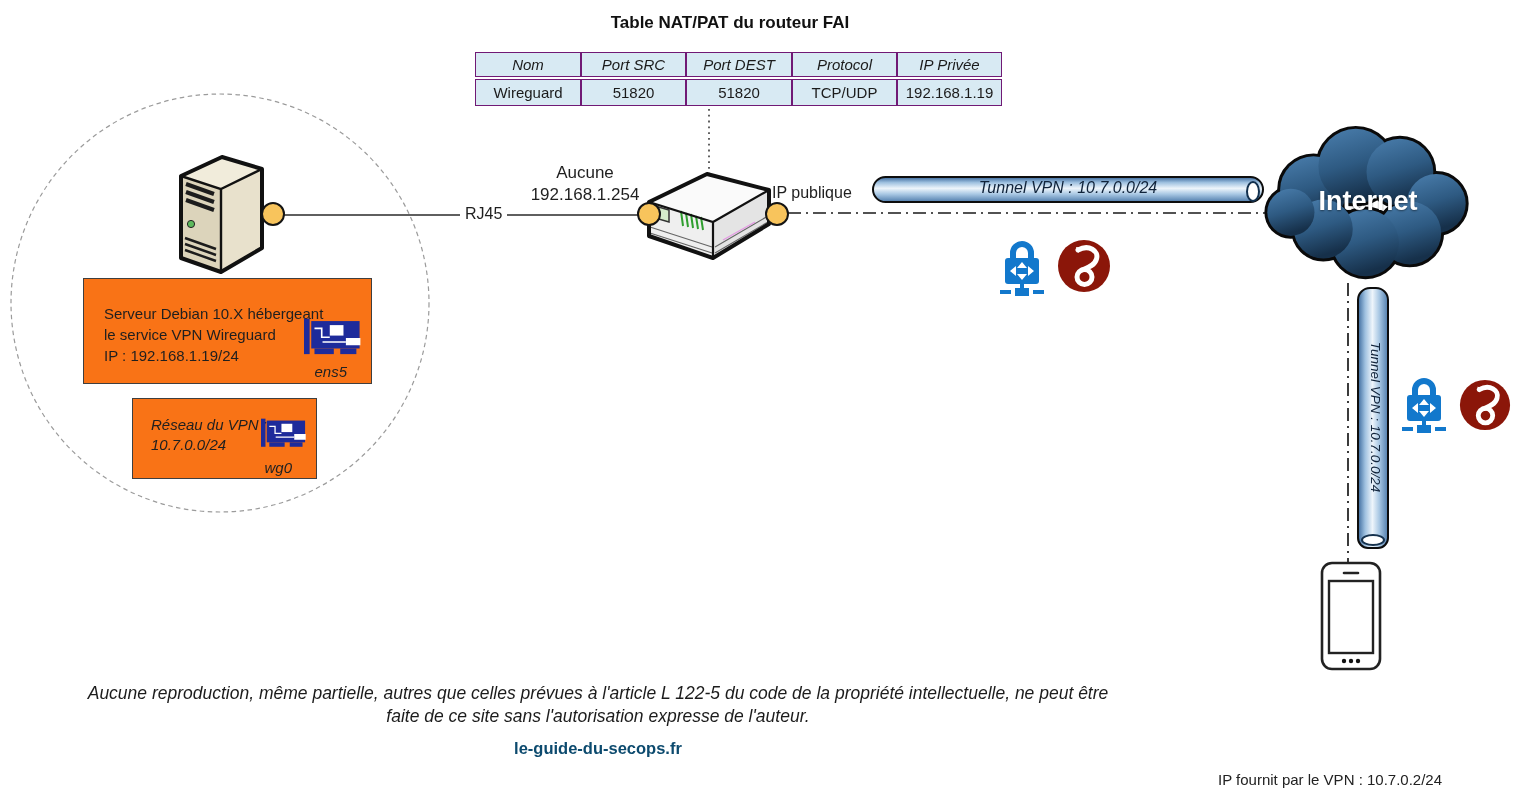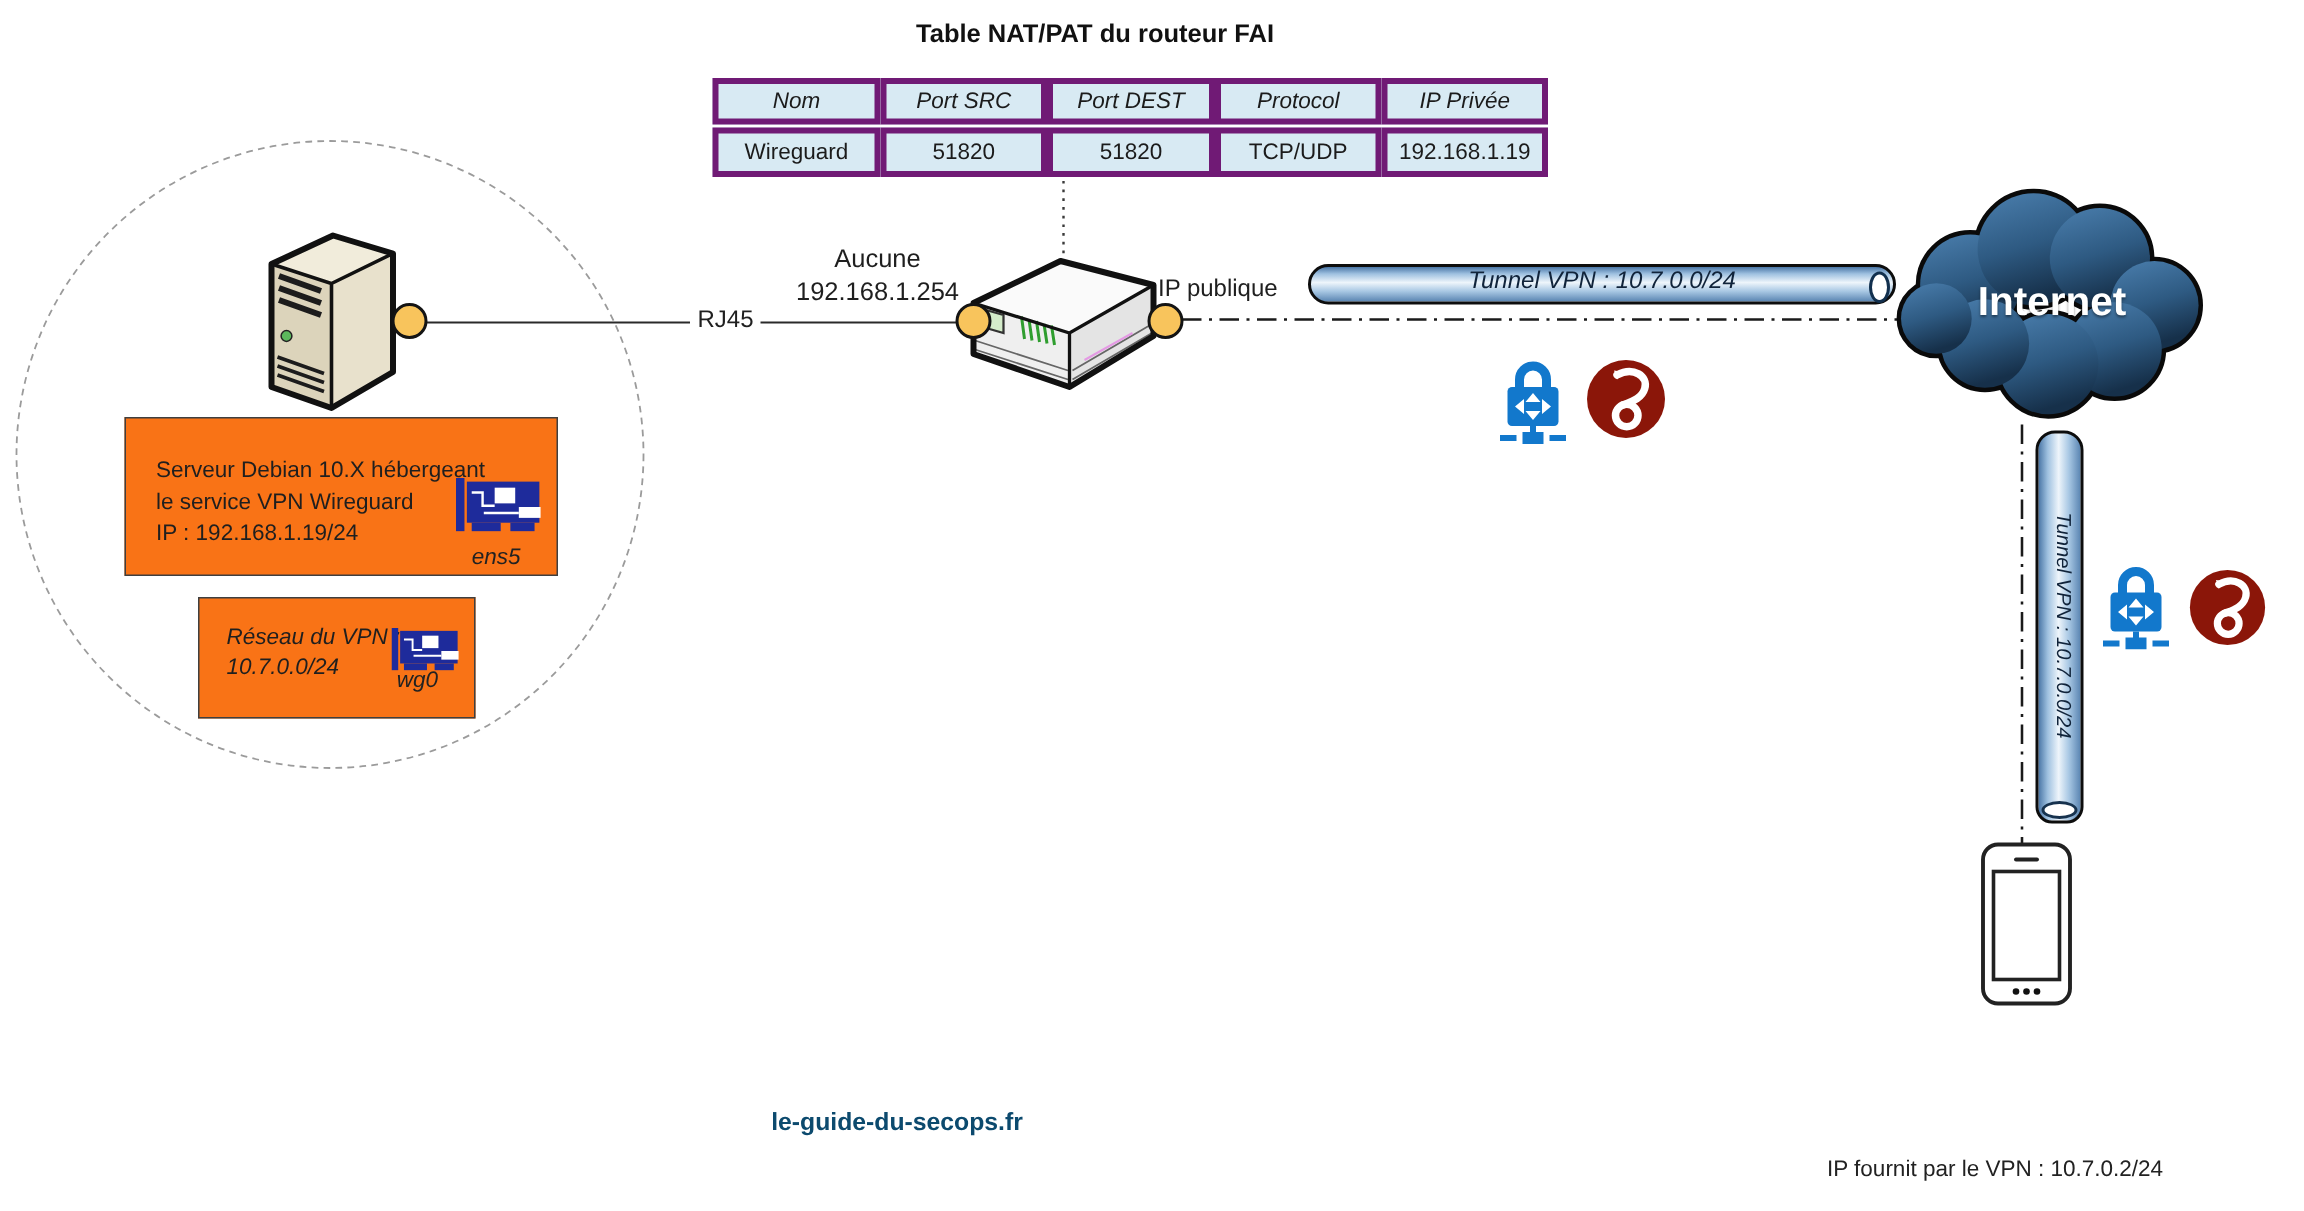--- a/index.html
+++ b/index.html
@@ -5,21 +5,21 @@
   html,body{margin:0;padding:0;background:#ffffff;}
   #stage{
     position:relative;width:1536px;height:807px;background:#ffffff;overflow:hidden;
     font-family:"Liberation Sans",sans-serif;color:#1f1f1f;
   }
   .abs{position:absolute;}
   
   .diagram-title{left:430px;top:13px;width:600px;text-align:center;font-weight:bold;font-size:17px;color:#111;}
   table.nat{position:absolute;left:475px;top:50px;border-collapse:separate;border-spacing:0 2px;}
   table.nat td{
-    background:#d8eaf3;border:4px solid #701a75;text-align:center;vertical-align:middle;
+    background:#d8eaf3;border:1px solid #701a75;text-align:center;vertical-align:middle;
     font-size:15px;padding:0 2px;height:25px;color:#1b1b1b;
   }
   table.nat tr.hdr td{font-style:italic;height:23px;}
   table.nat td.c0{width:100px}.nat td.c1{width:99px}.nat td.c2{width:100px}.nat td.c3{width:99px}.nat td.c4{width:99px}
   .rj45{left:460px;top:205px;background:#fff;padding:0 5px;font-size:16px;}
   .gateway{left:514px;top:162px;width:142px;text-align:center;font-size:17px;line-height:22px;}
   .ip-publique{left:772px;top:184px;font-size:16px;}
   
   .infobox{border:1.6px solid #3f3f3f;background:#f97316;text-decoration:underline;}
   .box-server{left:83px;top:278px;width:287px;height:104px;}
@@ -161,21 +161,21 @@
     </div>
     <svg class="abs" style="right:9px;top:18px" width="46" height="34" viewBox="0 0 72 52">
       <rect x="0" y="2" width="7" height="44" fill="#1e2b9b"></rect>
       <rect x="9" y="5" width="60" height="34" fill="#1e2b9b"></rect>
       <rect x="13" y="39" width="24" height="7" fill="#1e2b9b"></rect>
       <rect x="45" y="39" width="20" height="7" fill="#1e2b9b"></rect>
       <rect x="32" y="10" width="17" height="13" fill="#fff"></rect>
       <rect x="52" y="26" width="18" height="9" fill="#fff"></rect>
       <path d="M13 14 h9 v11 h10 M23 31 h29" stroke="#fff" stroke-width="2" fill="none"></path>
     </svg>
-    <div class="nic-label" style="right:24px;bottom:16px">wg0</div>
+    <div class="nic-label" style="right:24px;bottom:2px">wg0</div>
   </div>
 
   <div class="abs pipe-h">
     <div class="pipe-text">Tunnel VPN : 10.7.0.0/24</div>
     <div class="cap"></div>
   </div>
 
   <svg class="abs" style="left:1000px;top:234px" width="44" height="62" viewBox="0 0 44 62">
     <path d="M13 26 v-7 a9 9 0 0 1 18 0 v7" fill="none" stroke="#1278cc" stroke-width="6"></path>
     <rect x="5" y="24" width="34" height="26" rx="3" fill="#1278cc"></rect>
@@ -248,15 +248,19 @@
     <rect x="3" y="3" width="58" height="106" rx="10" fill="#fff" stroke="#222" stroke-width="2.6"></rect>
     <line x1="25" y1="13" x2="39" y2="13" stroke="#222" stroke-width="2.6" stroke-linecap="round"></line>
     <rect x="10" y="21" width="44" height="72" fill="#fff" stroke="#222" stroke-width="2.4"></rect>
     <circle cx="25" cy="101" r="2.2" fill="#111"></circle>
     <circle cx="32" cy="101" r="2.2" fill="#111"></circle>
     <circle cx="39" cy="101" r="2.2" fill="#111"></circle>
   </svg>
 
   <div class="abs ip-vpn-text">IP fournit par le VPN : 10.7.0.2/24</div>
 
+  <div class="abs copyright">
+    <div>Aucune reproduction, même partielle, autres que celles prévues à l'article L 122-5 du code de la propriété intellectuelle, ne peut être</div>
+    <div>faite de ce site sans l'autorisation expresse de l'auteur.</div>
+  </div>
   <div class="abs site">le-guide-du-secops.fr</div>
 
 </div>
 
 </body></html>

